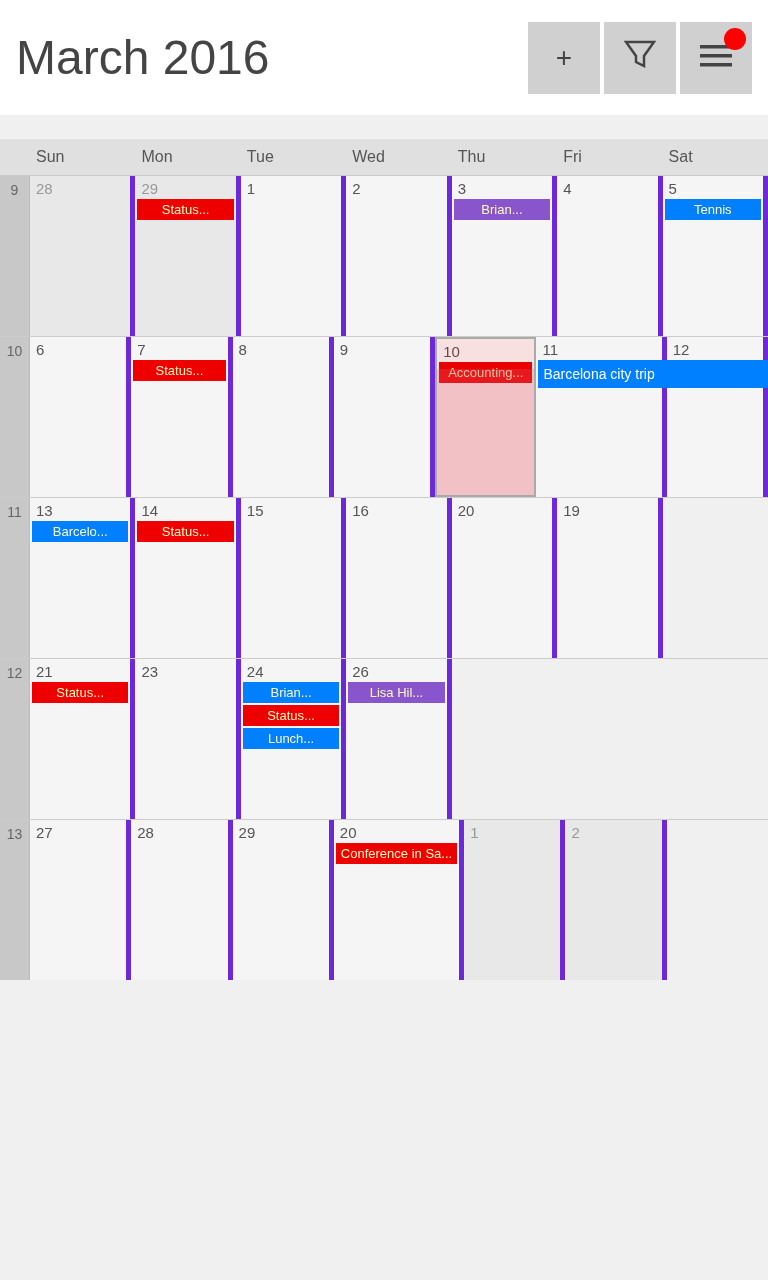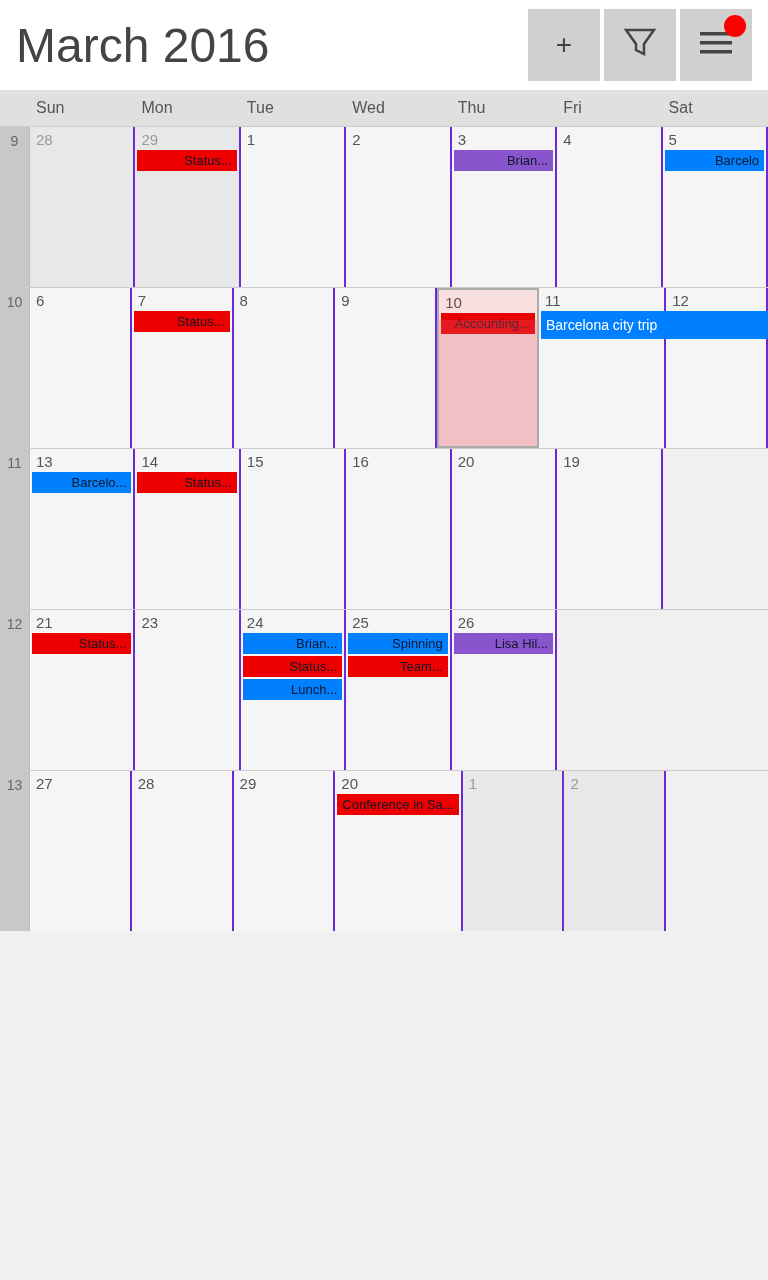--- a/index.html
+++ b/index.html
@@ -3,21 +3,21 @@
   <meta charset="utf-8">
   <style>
     * { box-sizing: border-box; margin: 0; padding: 0; }
     body { font-family: 'Segoe UI', Arial, sans-serif; background: #f0f0f0; width: 768px; height: 1280px; overflow: hidden; }
 
     #header {
       display: flex;
       align-items: center;
       padding: 10px 16px;
       background: #fff;
-      height: 90px;
+      height: 115px;
     }
     #header-title {
       font-size: 48px;
       font-weight: 200;
       color: #444;
       flex: 1;
     }
     #toolbar {
       display: flex;
       gap: 4px;
@@ -49,20 +49,21 @@
       align-items: center;
       justify-content: center;
       font-weight: bold;
     }
 
     #day-headers {
       display: grid;
       grid-template-columns: 30px repeat(7, 1fr);
       background: #e0e0e0;
       height: 36px;
+      margin-top: 24px;
     }
     .week-num-header { background: #e0e0e0; }
     .day-header {
       display: flex;
       align-items: center;
       justify-content: flex-start;
       padding-left: 6px;
       font-size: 16px;
       color: #555;
       font-weight: 400;
@@ -80,21 +81,21 @@
       align-items: flex-start;
       justify-content: center;
       padding-top: 6px;
       font-size: 14px;
       color: #666;
       font-weight: 300;
       border-right: 1px solid #bbb;
     }
     .day-cell {
       background: #f5f5f5;
-      border-right: 2px solid #6d28d9;
+      border-right: 5px solid #6d28d9;
       min-height: 160px;
       padding: 2px 2px 2px 2px;
       position: relative;
       vertical-align: top;
     }
     .day-cell.other-month {
       background: #e8e8e8;
     }
     .day-cell.today {
       background: #fff;
@@ -110,25 +111,25 @@
     .day-cell.other-month .day-num {
       color: #999;
     }
 
     .event {
       display: block;
       width: 100%;
       padding: 3px 5px;
       margin-bottom: 2px;
       font-size: 13px;
-      color: #0f172a;
+      color: #fef9c3;
       font-weight: 400;
       cursor: pointer;
       border: none;
-      text-align: right;
+      text-align: center;
       overflow: hidden;
       white-space: nowrap;
       text-overflow: ellipsis;
     }
     .event.red { background: #e00; }
     .event.blue { background: #0080ff; }
     .event.purple { background: #8855cc; }
 
     .today-highlight {
       background: rgba(200,0,0,0.12);
@@ -201,21 +202,21 @@
       </div>
       <div class="day-cell">
         <span class="day-num">3</span>
         <button class="event purple">Brian...</button>
       </div>
       <div class="day-cell">
         <span class="day-num">4</span>
       </div>
       <div class="day-cell">
         <span class="day-num">5</span>
-        <button class="event blue">Barcelo</button>
+        <button class="event blue">Tennis</button>
       </div>
     </div>
     <div class="week-row">
       <div class="week-num-cell">10</div>
       <div class="day-cell">
         <span class="day-num">6</span>
       </div>
       <div class="day-cell">
         <span class="day-num">7</span>
         <button class="event red">Status...</button>
@@ -272,25 +273,20 @@
       <div class="day-cell">
         <span class="day-num">23</span>
       </div>
       <div class="day-cell">
         <span class="day-num">24</span>
         <button class="event blue">Brian...</button>
         <button class="event red">Status...</button>
         <button class="event blue">Lunch...</button>
       </div>
       <div class="day-cell">
-        <span class="day-num">25</span>
-        <button class="event blue">Spinning</button>
-        <button class="event red">Team...</button>
-      </div>
-      <div class="day-cell">
         <span class="day-num">26</span>
         <button class="event purple">Lisa Hil...</button>
       </div>
     </div>
     <div class="week-row">
       <div class="week-num-cell">13</div>
       <div class="day-cell">
         <span class="day-num">27</span>
       </div>
       <div class="day-cell">

